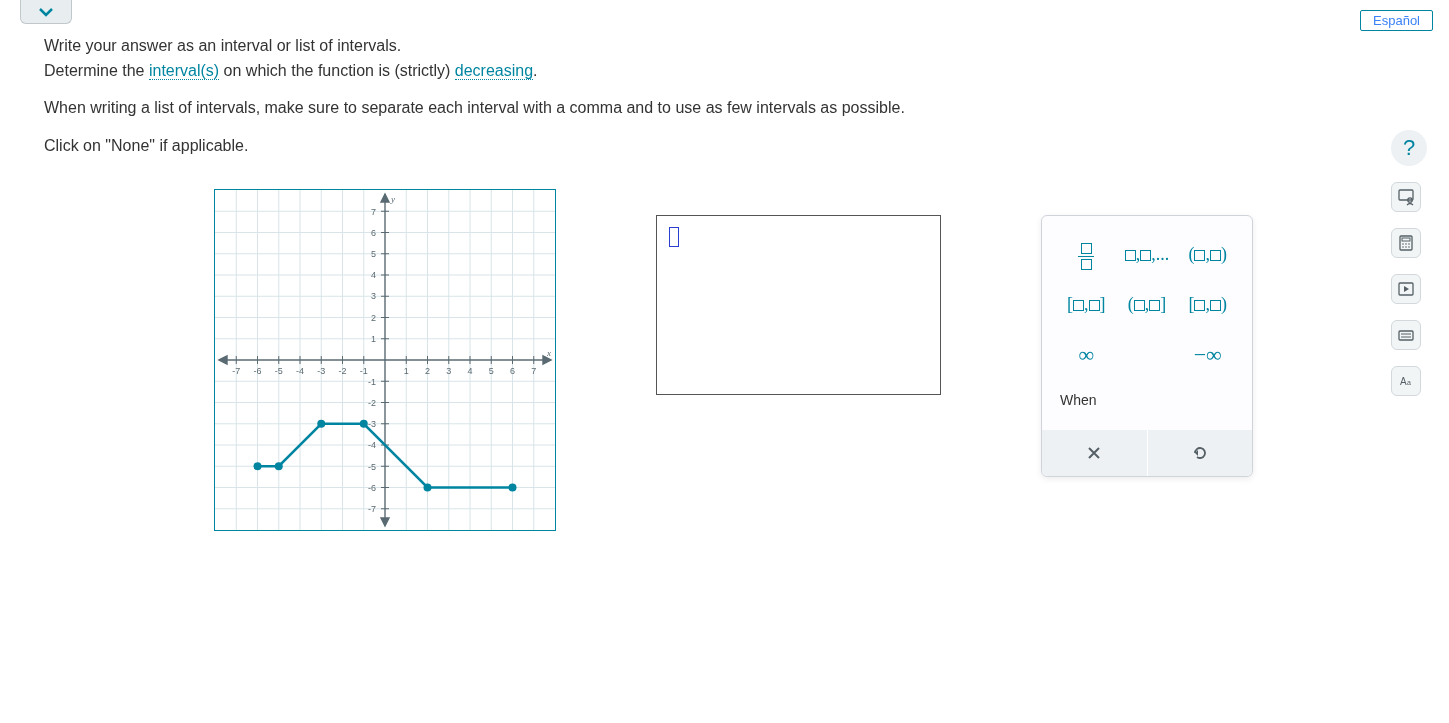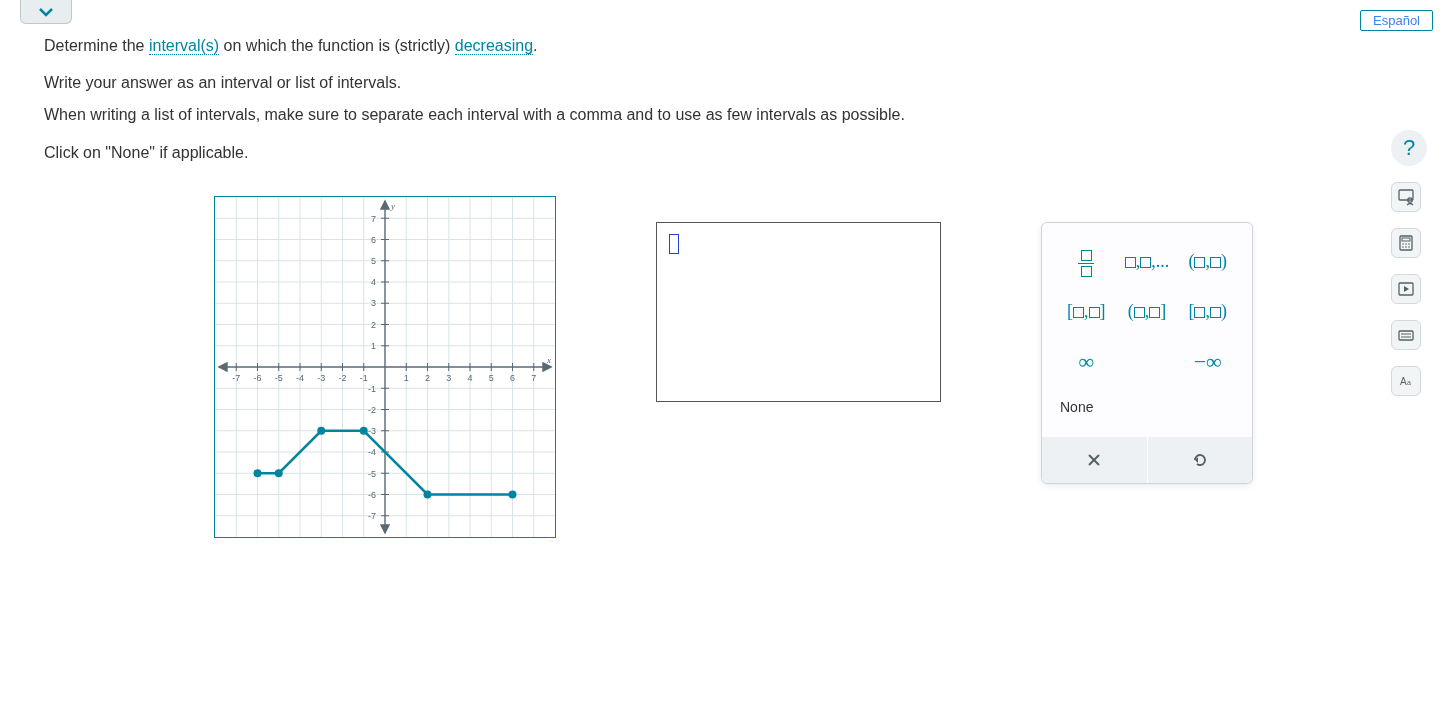--- a/index.html
+++ b/index.html
@@ -125,24 +125,24 @@
 
 <div class="toggle-tab">
   <svg>
       <polyline points="3,6 9,12 15,6"></polyline>
     </svg>
 </div>
 
 <button class="lang-btn">Español</button>
 
 <div class="content">
+  <p class="para" style="margin-bottom:2px">Write your answer as an interval or list of intervals.</p>
   <p class="para">
     <span>Determine the </span><span class="link">interval(s)</span><span> on which the function is (strictly) </span><span class="link">decreasing</span><span>.</span>
   </p>
-  <p class="para" style="margin-bottom:2px">Write your answer as an interval or list of intervals.</p>
   <p class="para" style="margin-top:9px">When writing a list of intervals, make sure to separate each interval with a comma and to use as few intervals as possible.</p>
   <p class="para">Click on "None" if applicable.</p>
 
   <div class="work-row">
 
     <div class="graph-box">
       <svg width="340" height="340" viewBox="0 0 340 340">
 
         <g stroke="#d8e4e8" stroke-width="1">
           <line x1="0" y1="21.25" x2="340" y2="21.25"></line>
@@ -280,21 +280,21 @@
       <div class="palette-row">
         <div class="pal-btn">[<span class="sq"></span>,<span class="sq"></span>]</div>
         <div class="pal-btn">(<span class="sq"></span>,<span class="sq"></span>]</div>
         <div class="pal-btn">[<span class="sq"></span>,<span class="sq"></span>)</div>
       </div>
       <div class="palette-row">
         <div class="pal-btn" style="font-size:22px">∞</div>
         <div class="pal-btn"></div>
         <div class="pal-btn" style="font-size:22px">−∞</div>
       </div>
-      <div class="pal-none">None</div>
+      <div class="pal-none">When</div>
       <div class="palette-footer">
         <div class="fbtn">
           <svg width="16" height="16" viewBox="0 0 16 16">
               <path d="M3 3 L13 13 M13 3 L3 13" stroke="#556066" stroke-width="2" fill="none"></path>
             </svg>
         </div>
         <div class="fbtn">
           <svg width="18" height="18" viewBox="0 0 18 18">
               <path d="M4 9 a5 5 0 1 1 2 4" stroke="#556066" stroke-width="1.8" fill="none"></path>
               <polygon points="4,9 7,6 7,12" fill="#556066"></polygon>

